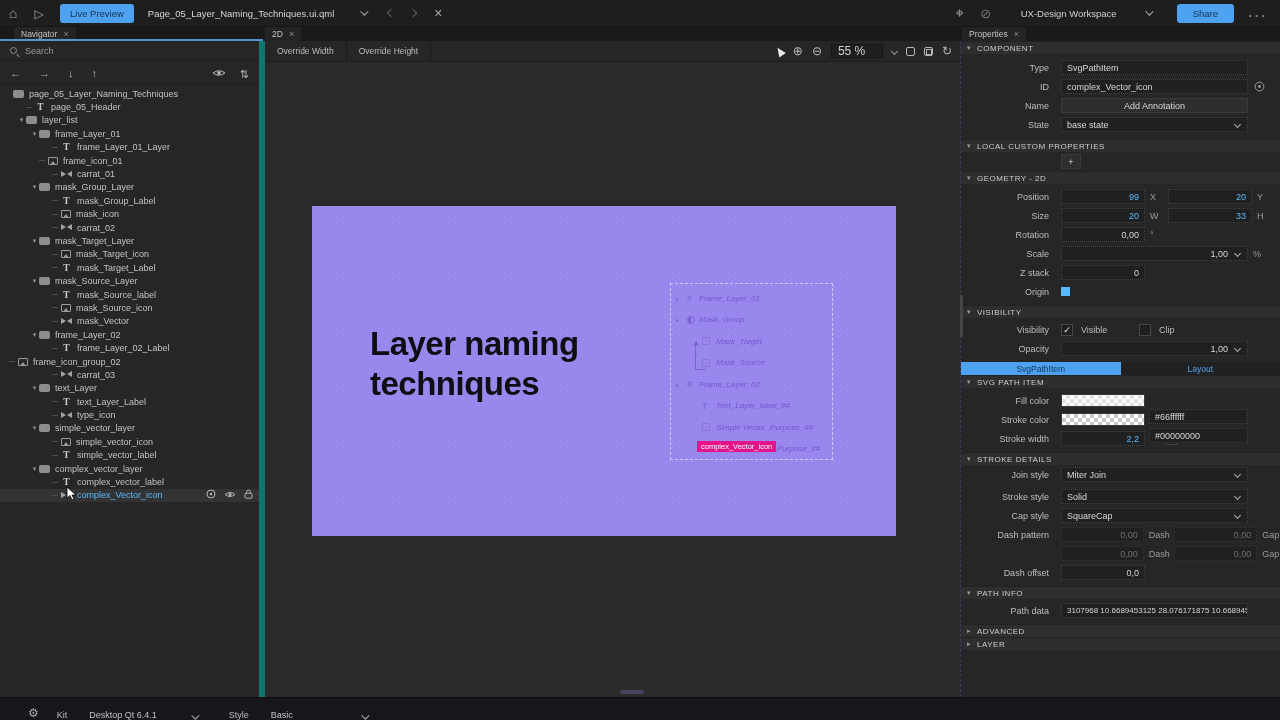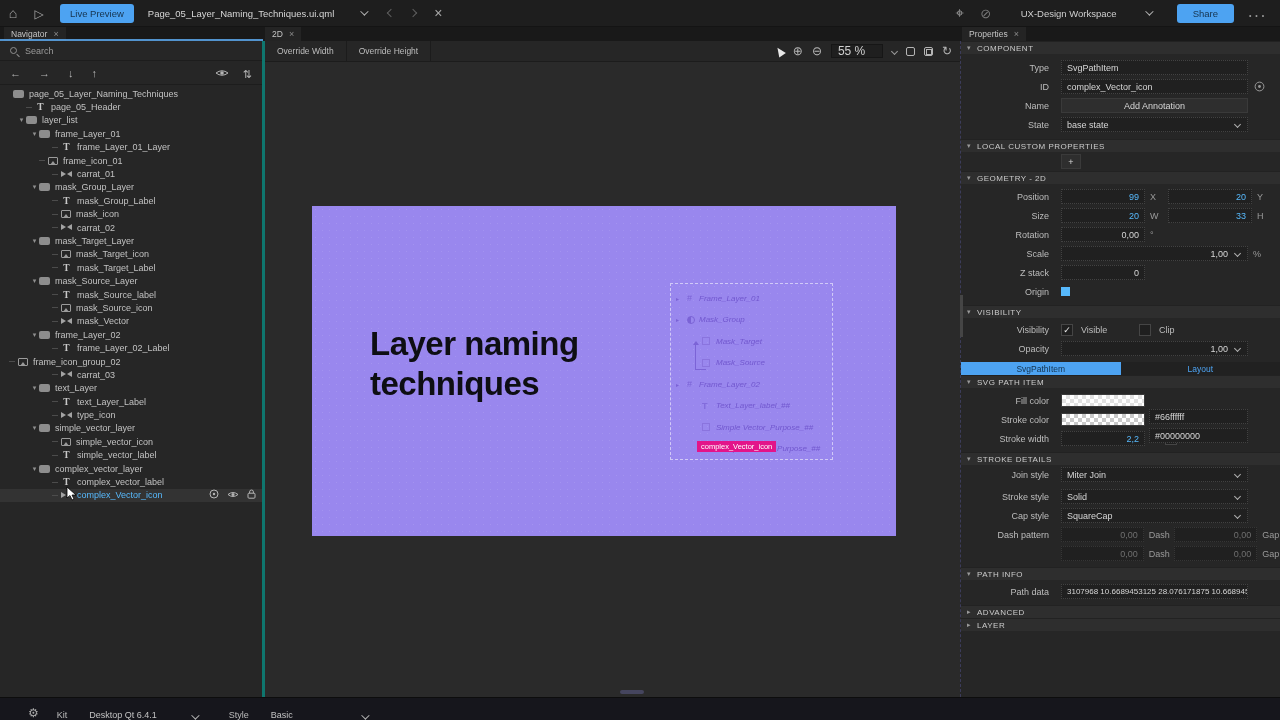--- a/index.html
+++ b/index.html
@@ -30,28 +30,28 @@
   #workspace-chev { margin-left:28px; margin-right:26px; }
   #share-btn { margin-right:10px; padding:0 16px; }
   .i-dots::before{content:"• • •"; font-size:7px; color:#9a9a9a; letter-spacing:1px;}
   #more-menu { margin-right:10px; }
 
   
   #tabstrip { position:absolute; left:0; top:27px; width:1280px; height:14px; background:#191919; }
   .ptab { position:absolute; top:0; height:14px; background:#242424; color:#c4c4c4;
     font-size:8.5px; display:flex; align-items:center; padding:0 7px; }
   .ptab .x { color:#8a8a8a; margin-left:6px; font-size:9px; }
-  #tab-navigator { left:4px; }
+  #tab-navigator { left:14px; }
   #tab-2d { left:265px; }
   #tab-properties { left:962px; }
   #nav-focusline { position:absolute; left:0; top:12px; width:263px; height:2px; background:#5da9ef; opacity:.85; }
 
   
   #left-panel { position:absolute; left:0; top:41px; width:265px; height:656px;
-    background:#262626; border-right:3px solid #0f766e; }
+    background:#262626; border-right:6px solid #0f766e; }
   #search-row { height:20px; display:flex; align-items:center; padding-left:10px; border-bottom:1px solid #1d1d1d; }
   .mag { width:7px; height:7px; border:1.2px solid #8f8f8f; border-radius:50%; position:relative; }
   .mag::after { content:""; position:absolute; width:4px; height:1.2px; background:#8f8f8f;
     transform:rotate(45deg); left:5px; top:7px; }
   #search-input { background:transparent; border:none; outline:none; color:#cfcfcf;
     font-size:9px; margin-left:8px; width:200px; font-family:"Liberation Sans",sans-serif; }
   #search-input::placeholder { color:#9a9a9a; }
   #nav-toolbar { height:24px; display:flex; align-items:center; padding:0 10px; border-bottom:1px solid #1d1d1d; color:#b5b5b5; }
   .ntb { font-size:11px; margin-right:18px; }
   #nav-toolbar .spacer { flex:1; }
@@ -651,20 +651,24 @@
     <div class="pfield w-half num dis">0,00</div>
     <span class="unit">Gap</span>
   </div>
   <div class="prow">
     <span class="plabel"></span>
     <div class="pfield w-half num dis">0,00</div>
     <span class="unit" style="width:26px">Dash</span>
     <div class="pfield w-half num dis">0,00</div>
     <span class="unit">Gap</span>
   </div>
+  <div class="prow">
+    <span class="plabel">Dash offset</span>
+    <div class="pfield w-half num">0,0</div>
+  </div>
 
   <div class="sec-head" style="margin-top:4px">
     <span class="sc">▾</span>
     <span>PATH INFO</span>
   </div>
   <div class="prow" style="margin-top:2px">
     <span class="plabel">Path data</span>
     <div class="pfield w-full pathfield">3107968 10.6689453125 28.076171875 10.6689453125 Z</div>
   </div>
 

